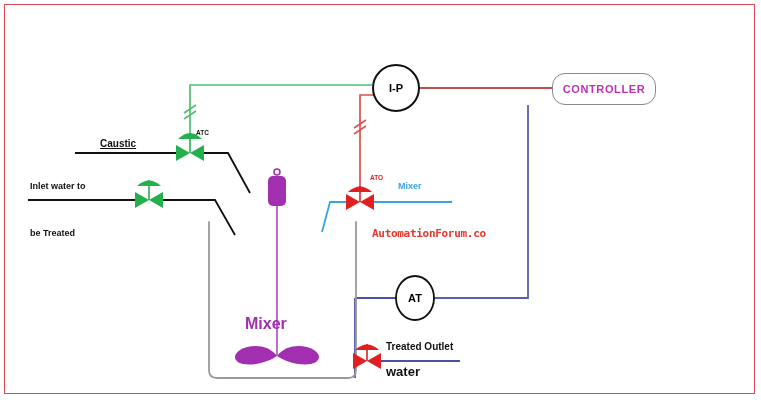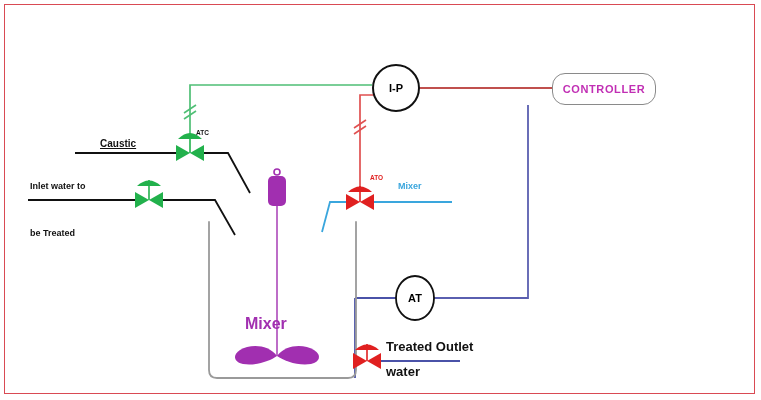--- a/index.html
+++ b/index.html
@@ -81,21 +81,21 @@
     white-space: nowrap;
     line-height: 11px;
   }
   .lbl-caustic { left: 100px; top: 138px; font-size: 10px; color: #111111; text-decoration: underline; }
   .lbl-atc     { left: 196px; top: 127px; font-size: 6.5px; color: #111111; }
   .lbl-inlet1  { left: 30px;  top: 181px; font-size: 9px; color: #111111; }
   .lbl-inlet2  { left: 30px;  top: 204px; font-size: 9px; color: #111111; margin-top: 24px; }
   .lbl-ato     { left: 370px; top: 172px; font-size: 6.5px; color: #e02020; }
   .lbl-acid    { left: 398px; top: 181px; font-size: 9px; color: #3aa6dd; }
   .lbl-mixer   { left: 245px; top: 318px; font-size: 16px; color: #a12fb0; }
-  .lbl-out1    { left: 386px; top: 341px; font-size: 13px; color: #111111; }
+  .lbl-out1    { left: 386px; top: 341px; font-size: 10px; color: #111111; }
   .lbl-out2    { left: 386px; top: 366px; font-size: 13px; color: #111111; }
   .watermark {
     position: absolute;
     left: 372px;
     top: 227px;
     font-family: "DejaVu Sans Mono", monospace;
     font-size: 11px;
     font-weight: bold;
     color: #e8372b;
     letter-spacing: -0.3px;
@@ -234,14 +234,15 @@
   <div class="lbl lbl-ato">ATO</div>
 
   <div class="lbl lbl-acid">Mixer</div>
 
   <div class="lbl lbl-mixer">Mixer</div>
 
   <div class="lbl lbl-out1">Treated Outlet</div>
 
   <div class="lbl lbl-out2">water</div>
 
+  <div class="watermark">AutomationForum.co</div>
 
 </div>
 
 </body></html>

